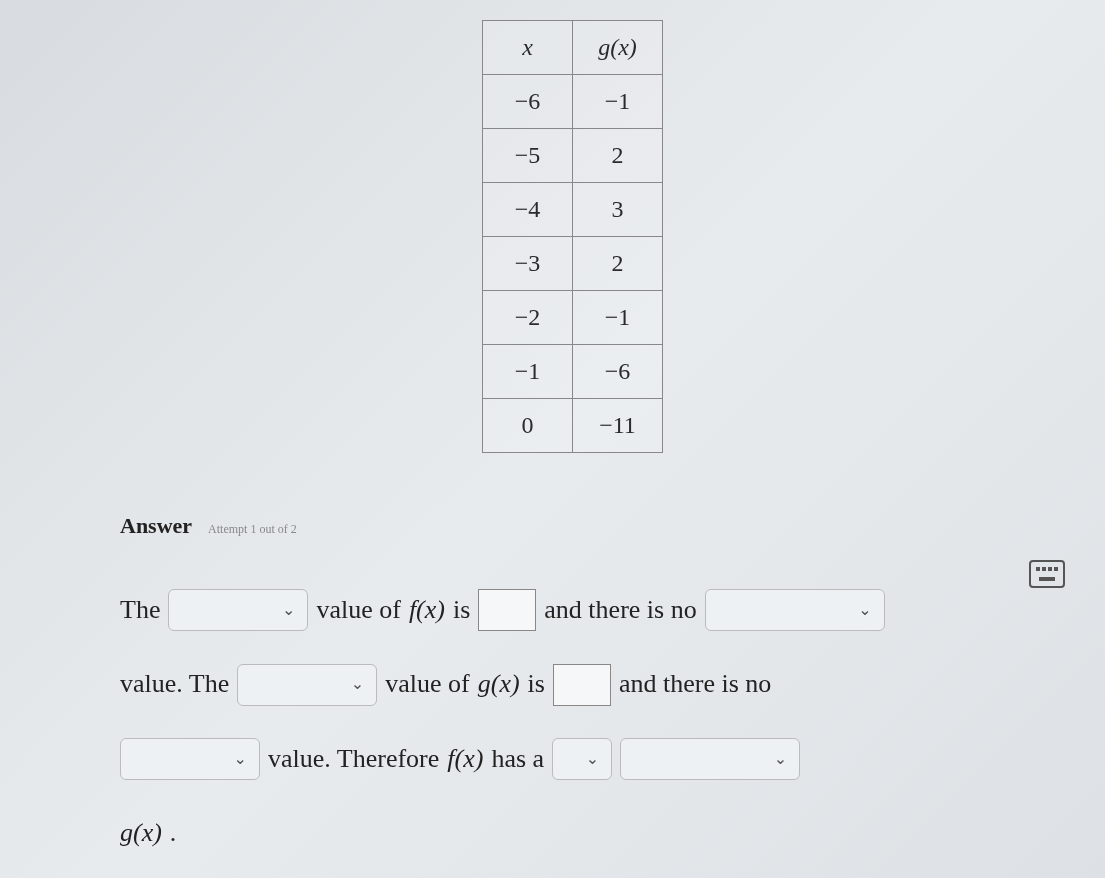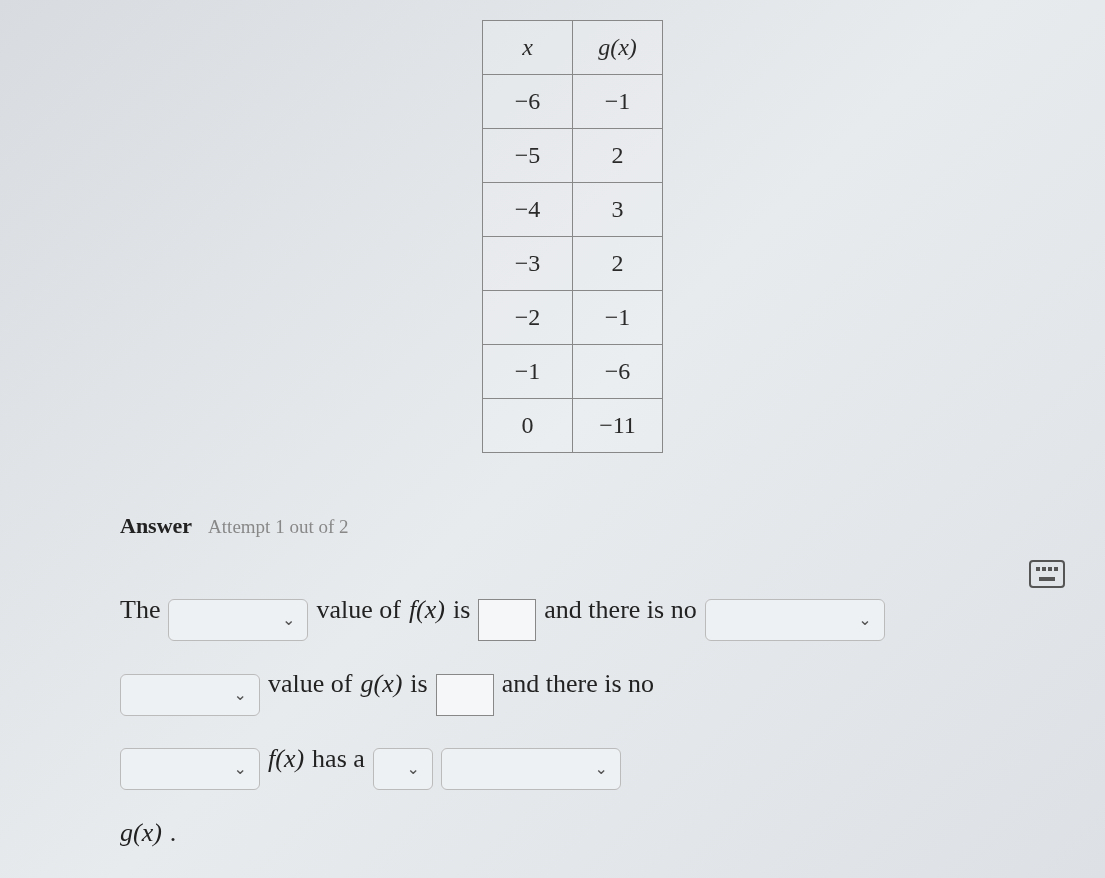--- a/index.html
+++ b/index.html
@@ -39,21 +39,21 @@
       align-items: baseline;
       gap: 16px;
     }
     .answer-label {
       font-weight: bold;
       font-size: 22px;
       color: #222;
       text-align: right;
     }
     .attempt-label {
-      font-size: 19px;
+      font-size: 12px;
       color: #888;
     }
     .keyboard-icon {
       position: absolute;
       right: 40px;
       top: 560px;
       width: 36px;
       height: 28px;
       border: 2px solid #555;
       border-radius: 4px;
@@ -73,21 +73,21 @@
         linear-gradient(#555,#555) 18px 0/4px 4px no-repeat,
         linear-gradient(#555,#555) 3px 10px/16px 4px no-repeat;
     }
     .sentence-area {
       font-size: 26px;
       line-height: 2.4;
       color: #222;
     }
     .sentence-row {
       display: flex;
-      align-items: flex-end;
+      align-items: center;
       flex-wrap: wrap;
       gap: 8px;
       margin-bottom: 12px;
     }
     .dropdown {
       display: inline-flex;
       align-items: center;
       justify-content: flex-end;
       min-width: 140px;
       height: 42px;
@@ -177,34 +177,36 @@
       <span class="math">f(x)</span>
       <span>is</span>
       <span class="fill-box"></span>
       <span>and there is no</span>
       <span class="dropdown wide">
           <span class="chevron">⌄</span>
         </span>
     </div>
 
     <div class="sentence-row">
+      <span>value. The</span>
       <span class="dropdown">
           <span class="chevron">⌄</span>
         </span>
       <span>value of</span>
       <span class="math">g(x)</span>
       <span>is</span>
       <span class="fill-box"></span>
       <span>and there is no</span>
     </div>
 
     <div class="sentence-row">
       <span class="dropdown">
           <span class="chevron">⌄</span>
         </span>
+      <span>value. Therefore</span>
       <span class="math">f(x)</span>
       <span>has a</span>
       <span class="dropdown small">
           <span class="chevron">⌄</span>
         </span>
       <span class="dropdown wide">
           <span class="chevron">⌄</span>
         </span>
     </div>
 

